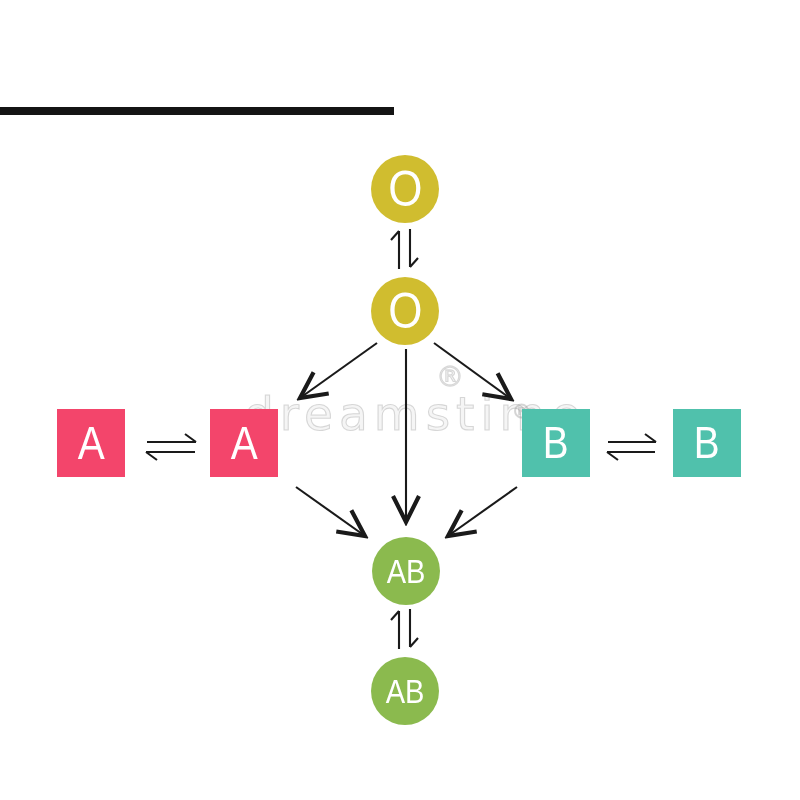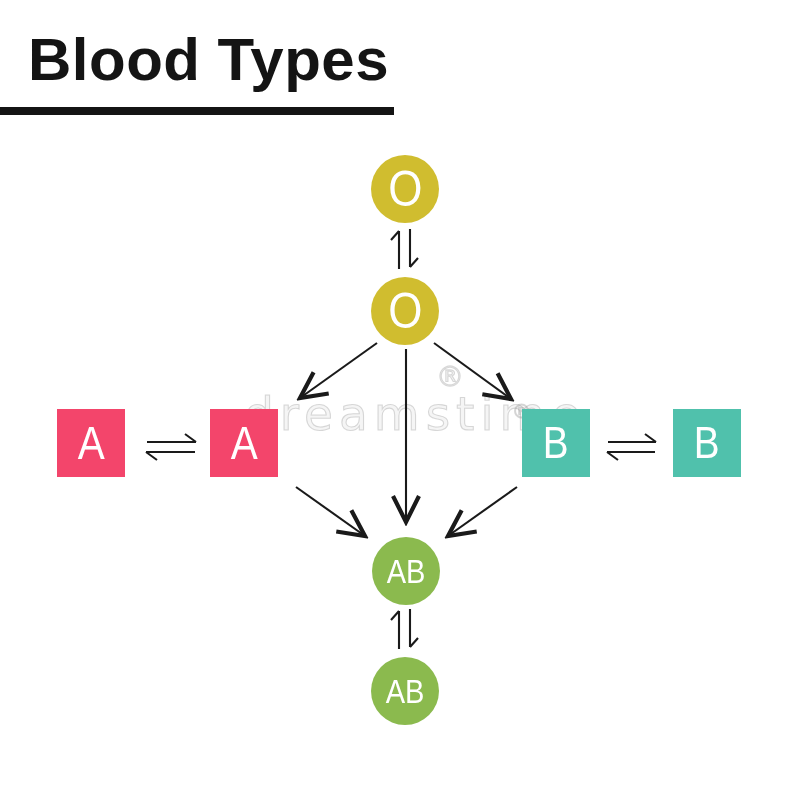--- a/index.html
+++ b/index.html
@@ -77,21 +77,20 @@
   .lbl-o  { font-size: 50px; }
   .lbl-a  { font-size: 46px; }
   .lbl-b  { font-size: 44px; }
   .lbl-ab { font-size: 33px; }
 </style>
 </head>
 <body>
 
 <div class="stage">
 
-  <h1 class="page-title" style="color: rgb(20, 20, 20);">Blood Types</h1>
   <div class="title-underline" style="background-color: rgb(20, 20, 20);"></div>
 
   <span class="wm wm-main">dreamstime</span>
   <span class="wm wm-reg">®</span>
   <span class="wm wm-tail">®,</span>
 
   <svg class="arrow-layer" width="800" height="800" viewBox="0 0 800 800">
     <defs>
       <marker id="ah" viewBox="-15 -9 17 18" refX="0" refY="0" markerWidth="34" markerHeight="36" markerUnits="userSpaceOnUse" orient="auto">
         <path d="M-13,-6.5 L0,0 L-13,6.5" fill="none" stroke="#1a1a1a" stroke-width="2.1"></path>

